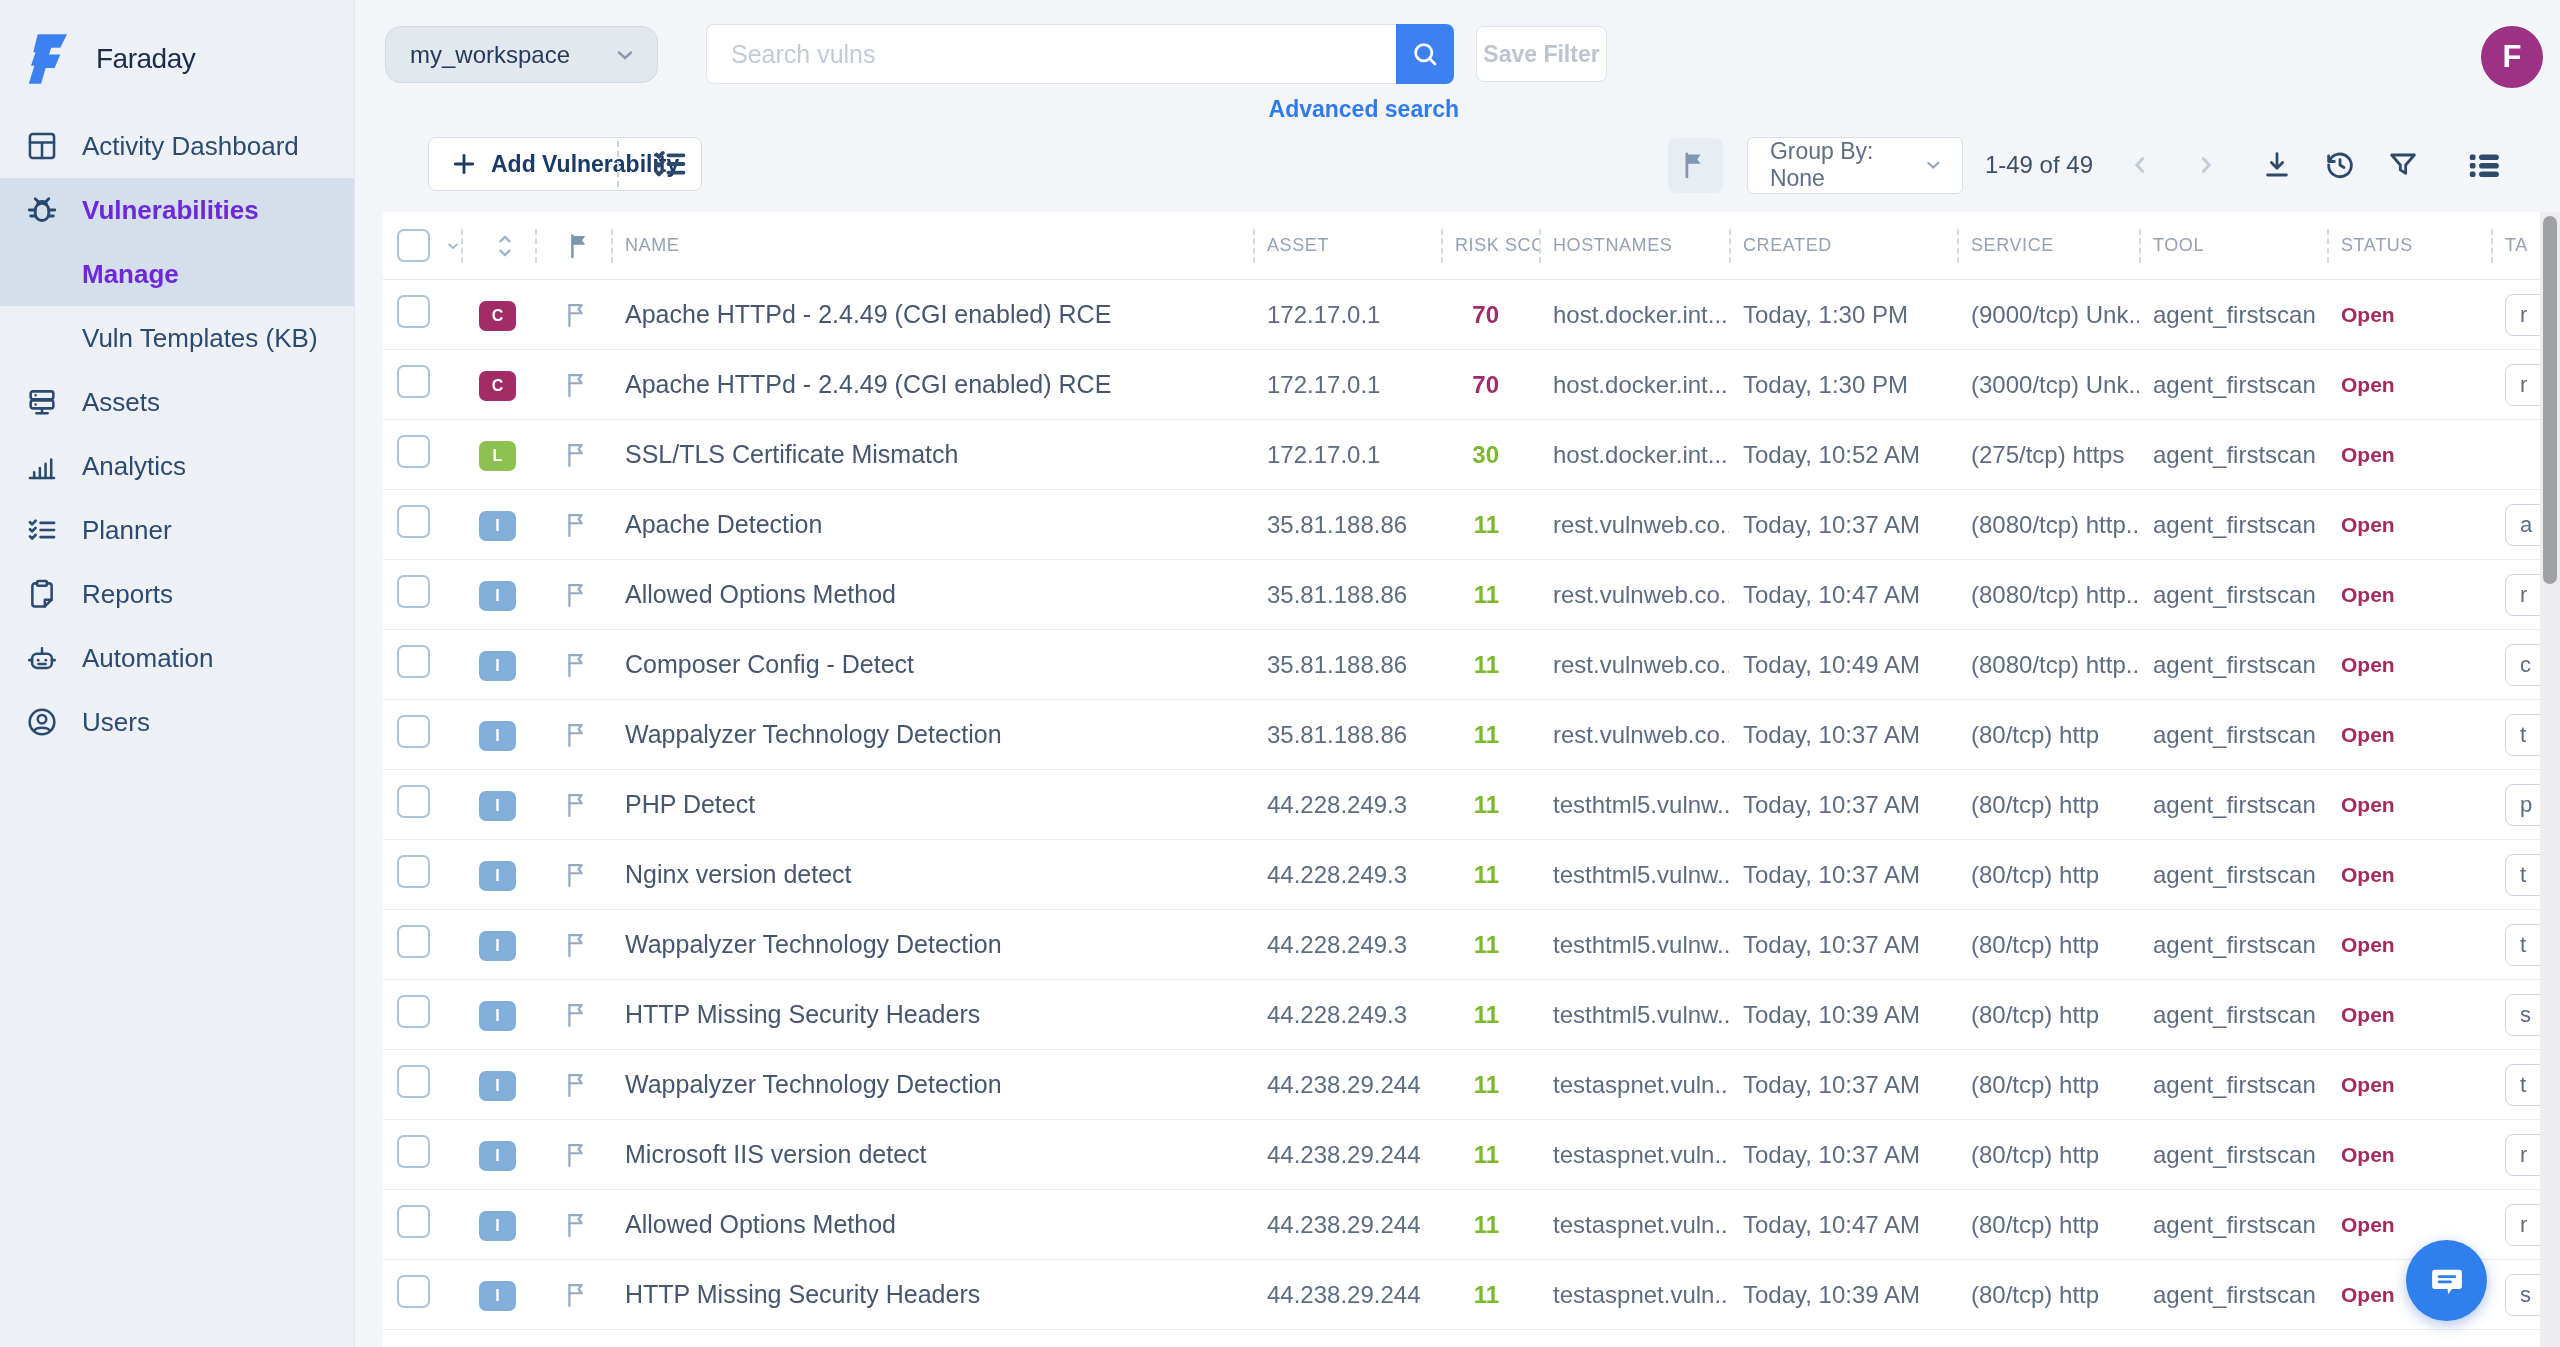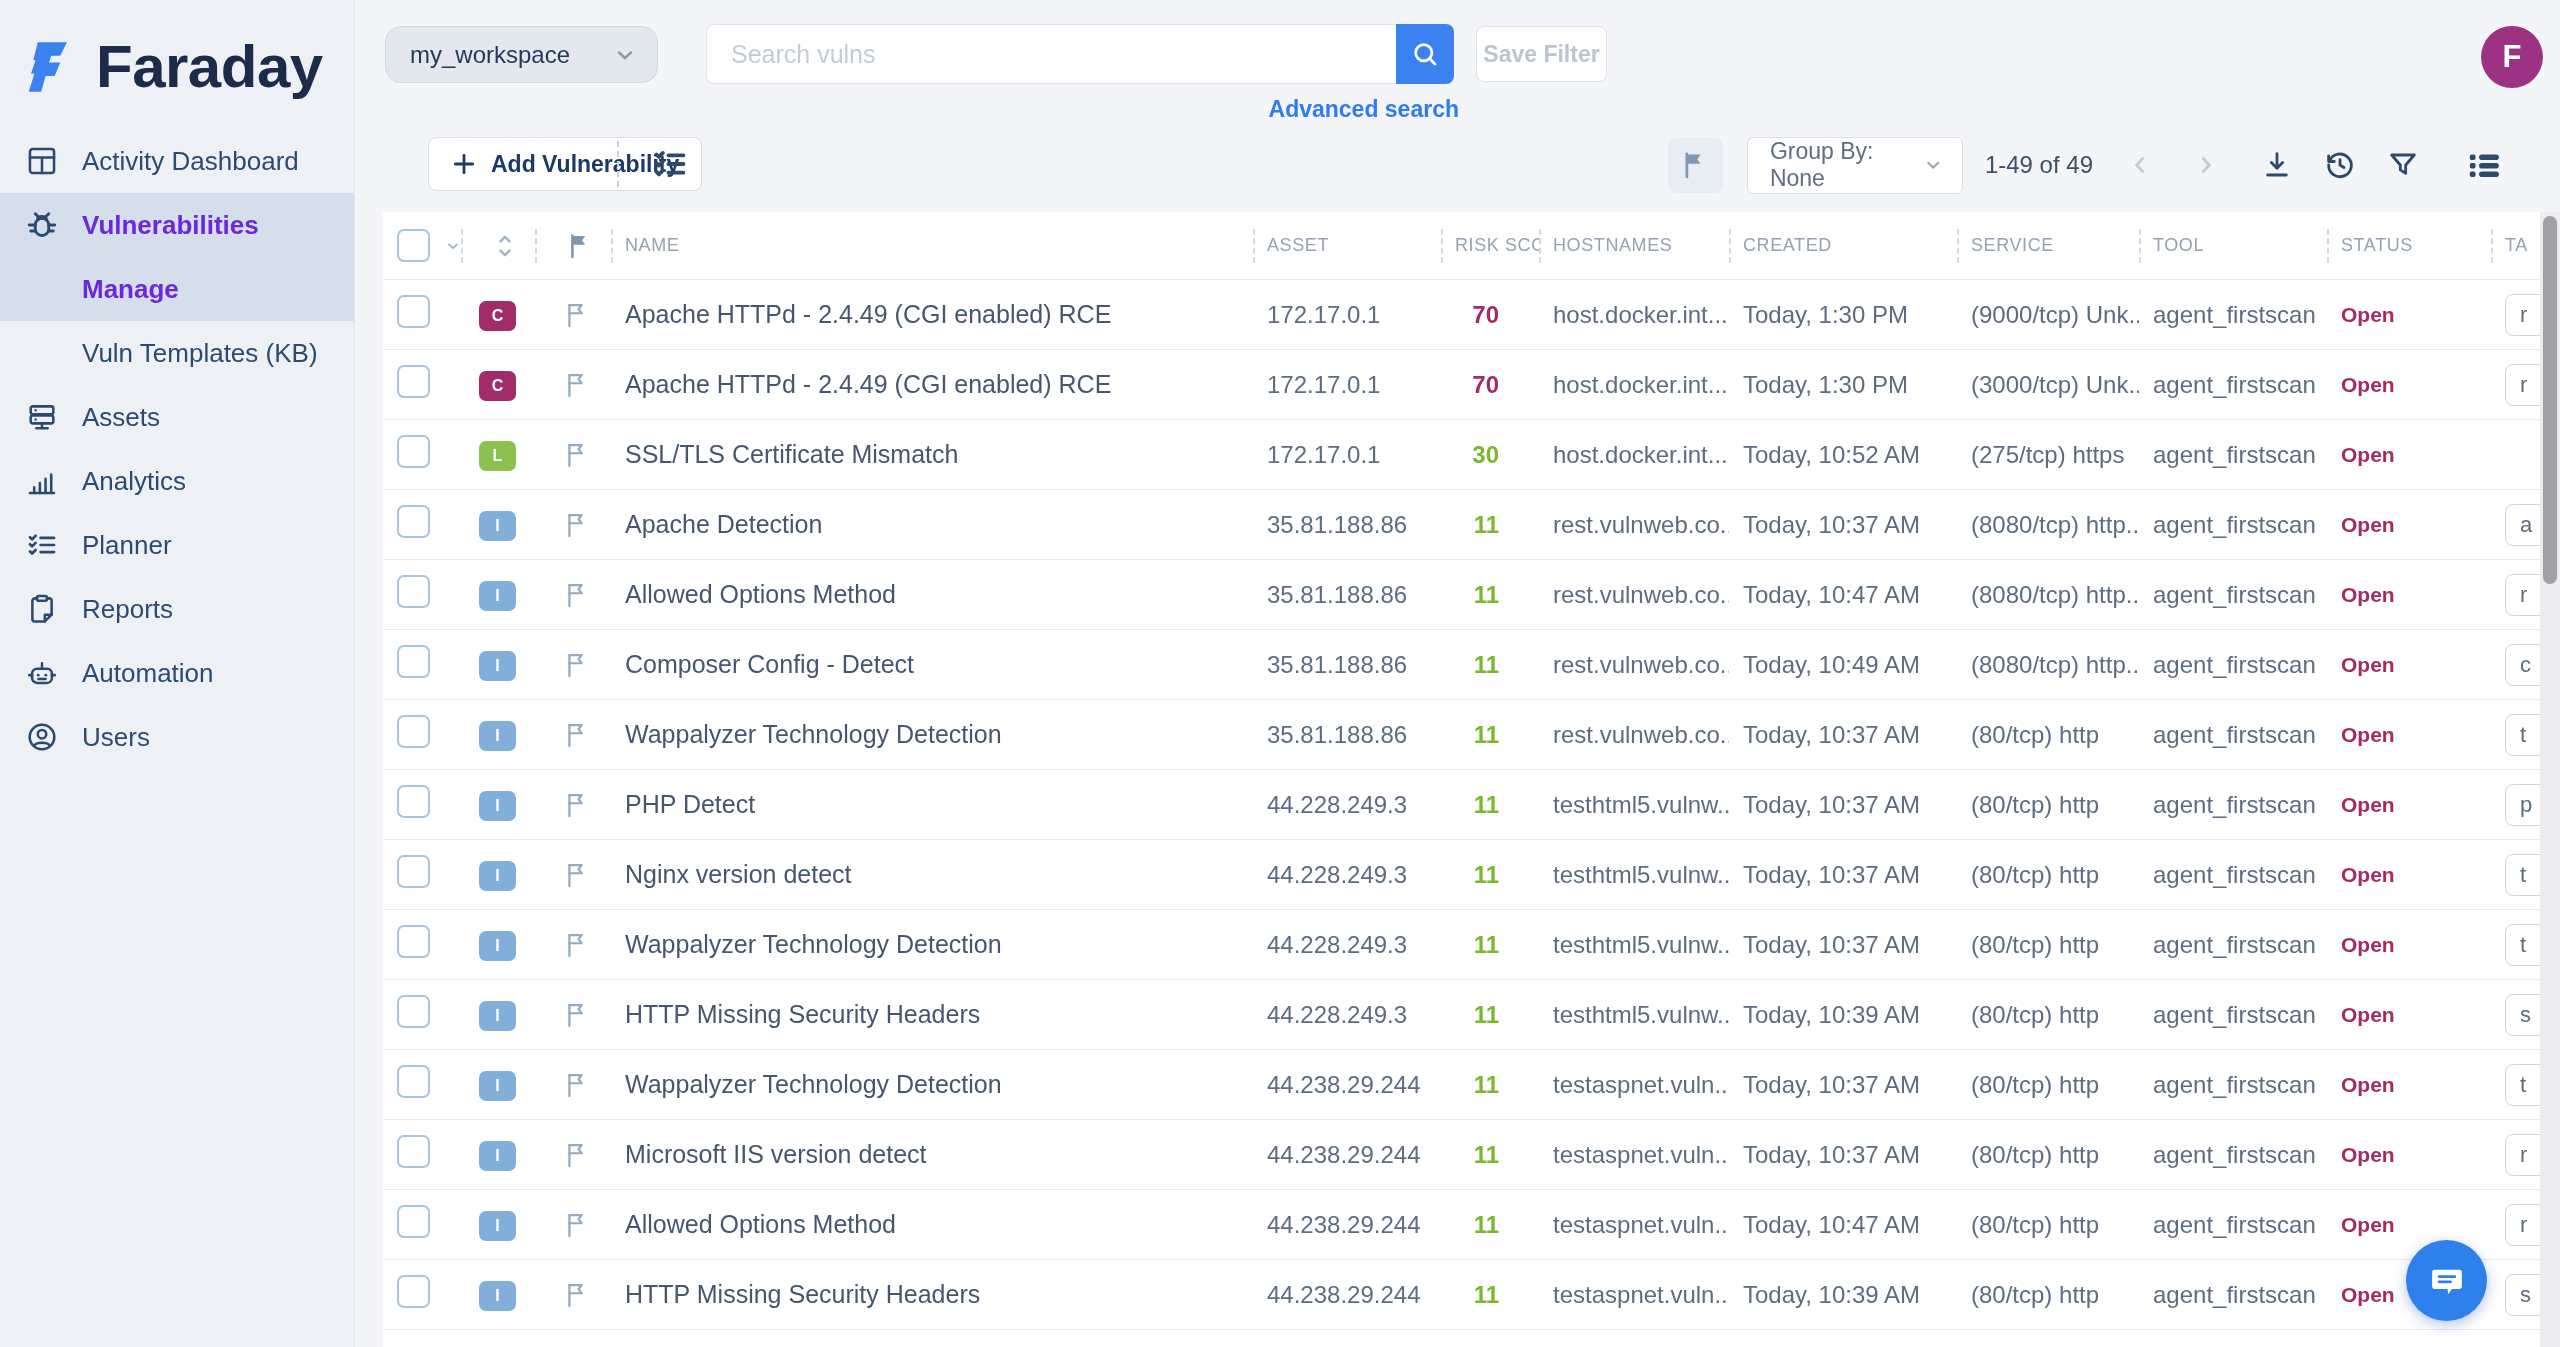--- a/index.html
+++ b/index.html
@@ -3,21 +3,21 @@
 <meta charset="utf-8">
 <style>
   * { margin:0; padding:0; box-sizing:border-box; }
   html,body { width:2560px; height:1347px; overflow:hidden;
     font-family:"Liberation Sans", sans-serif; background:#f3f5f8; }
 
   
   .sidebar { position:absolute; left:0; top:0; width:355px; height:1347px;
     background:#edf1f6; border-right:1px solid #e3e8ef; }
   .logo { display:flex; align-items:center; gap:20px; padding:32px 0 0 22px; }
-  .logo-text { font-size:60px; font-weight:700; color:#1c2b49; letter-spacing:-0.5px; }
+  .logo-text { font-size:28px; font-weight:400; color:#1c2b49; letter-spacing:-0.5px; }
   .nav { margin-top:28px; }
   .nav-item { height:64px; display:flex; align-items:center; gap:22px;
     padding-left:24px; font-size:26px; font-weight:500; color:#2b4a70; cursor:pointer; }
   .nav-item .nicon { width:36px; height:36px; flex:0 0 36px; display:flex;
     align-items:center; justify-content:center; }
   .nav-sub { padding-left:82px; }
   .active-group { background:#d4dfeb; }
   .active-group .nav-item { font-weight:700; color:#6d28d9; }
 
   

